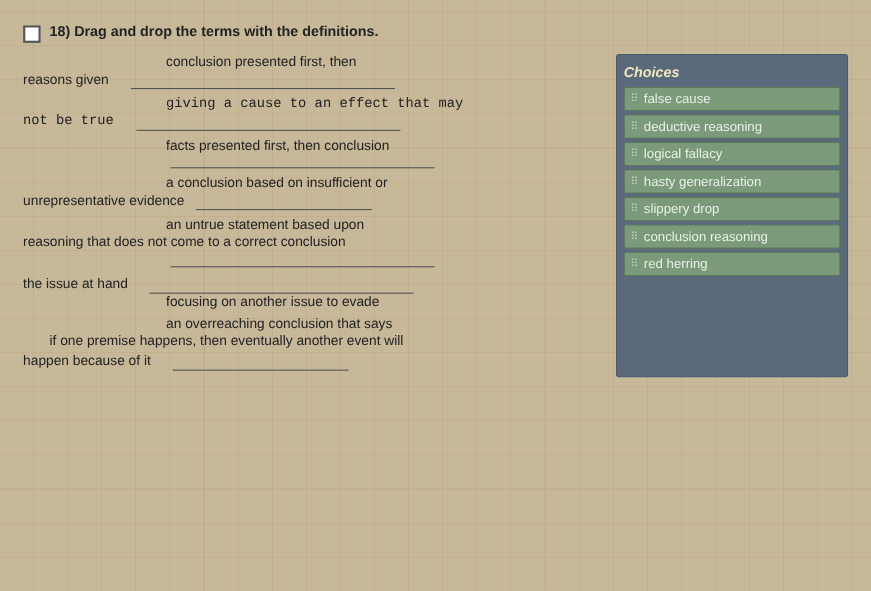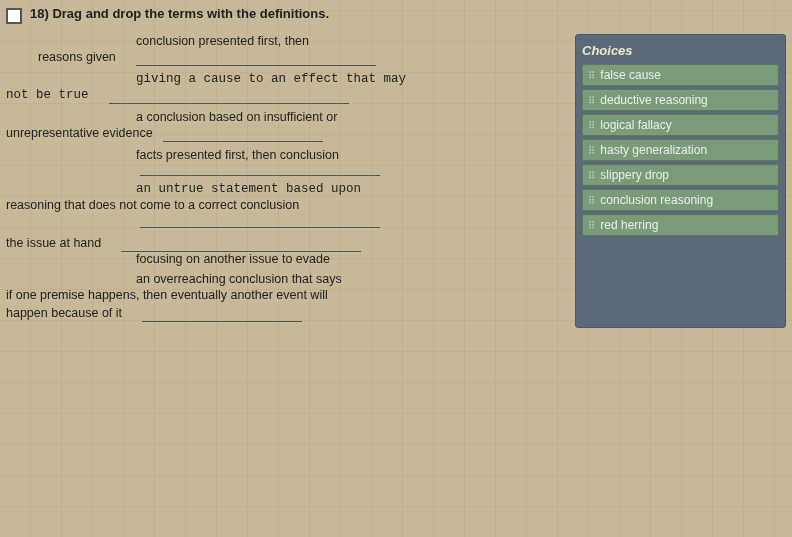--- a/index.html
+++ b/index.html
@@ -14,21 +14,21 @@
       font-family: Arial, sans-serif;
       font-size: 13px;
       overflow: hidden;
       position: relative;
     }
 
     .page-container {
       width: 792px;
       height: 537px;
       position: relative;
-      padding: 6px;
+      padding: 21px;
     }
 
     .question-header {
       display: flex;
       align-items: flex-start;
       margin-bottom: 10px;
     }
 
     .checkbox {
       width: 16px;
@@ -141,57 +141,57 @@
   </div>
 
   <div class="main-content">
 
     <div class="drop-zone-area">
 
       <div class="drop-section">
         <div style="display:flex; align-items:flex-end; padding-left:130px;">
           <span class="inline-text">conclusion presented first, then</span>
         </div>
-        <div style="display:flex; align-items:flex-end;margin-left:32px;">
+        <div style="display:flex; align-items:flex-end;">
           <span class="left-text">reasons given</span>
           <span class="blank-line" style="margin-left: 20px;"></span>
         </div>
       </div>
 
       <div class="drop-section" style="margin-top:4px;font-family:Liberation Mono, monospace;">
         <div style="display:flex; align-items:flex-end; padding-left:130px;">
           <span class="inline-text">giving a cause to an effect that may</span>
         </div>
         <div style="display:flex; align-items:flex-end;">
           <span class="left-text">not be true</span>
           <span class="blank-line" style="margin-left: 20px;"></span>
         </div>
       </div>
 
       <div class="drop-section" style="margin-top:4px;">
         <div style="display:flex; align-items:flex-end; padding-left:130px;">
+          <span class="inline-text">facts presented first, then conclusion</span>
+        </div>
+        <div style="display:flex; align-items:flex-end; padding-left:130px;">
+          <span class="blank-line"></span>
+        </div>
+      </div>
+
+      <div class="drop-section" style="margin-top:4px;">
+        <div style="display:flex; align-items:flex-end; padding-left:130px;">
           <span class="inline-text">a conclusion based on insufficient or</span>
         </div>
         <div style="display:flex; align-items:flex-end;">
           <span class="left-text">unrepresentative evidence</span>
           <span class="blank-line-short" style="margin-left: 10px;"></span>
         </div>
       </div>
 
       <div class="drop-section" style="margin-top:4px;">
-        <div style="display:flex; align-items:flex-end; padding-left:130px;">
-          <span class="inline-text">facts presented first, then conclusion</span>
-        </div>
-        <div style="display:flex; align-items:flex-end; padding-left:130px;">
-          <span class="blank-line"></span>
-        </div>
-      </div>
-
-      <div class="drop-section" style="margin-top:4px;">
-        <div style="display:flex; align-items:flex-start; padding-left:130px;font-family:Liberation Mono, monospace;">
+        <div style="display:flex; align-items:flex-start; padding-left:130px;">
           <span class="inline-text">an untrue statement based upon</span>
         </div>
         <div style="display:flex; align-items:flex-end;">
           <span class="left-text">reasoning that does not come to a correct conclusion</span>
         </div>
         <div style="display:flex; align-items:flex-end; padding-left:130px;">
           <span class="blank-line"></span>
         </div>
       </div>
 
@@ -202,21 +202,21 @@
         </div>
         <div style="display:flex; align-items:flex-end; padding-left:130px;">
           <span class="inline-text">focusing on another issue to evade</span>
         </div>
       </div>
 
       <div class="drop-section" style="margin-top:4px;">
         <div style="display:flex; align-items:flex-end; padding-left:130px;">
           <span class="inline-text">an overreaching conclusion that says</span>
         </div>
-        <div style="display:flex; align-items:flex-end;">
+        <div style="display:flex; align-items:flex-end;margin-left:24px;">
           <span class="left-text">if one premise happens, then eventually another event will</span>
         </div>
         <div style="display:flex; align-items:flex-end;">
           <span class="left-text">happen because of it</span>
           <span class="blank-line-short" style="margin-left: 20px;"></span>
         </div>
       </div>
 
     </div>
 

